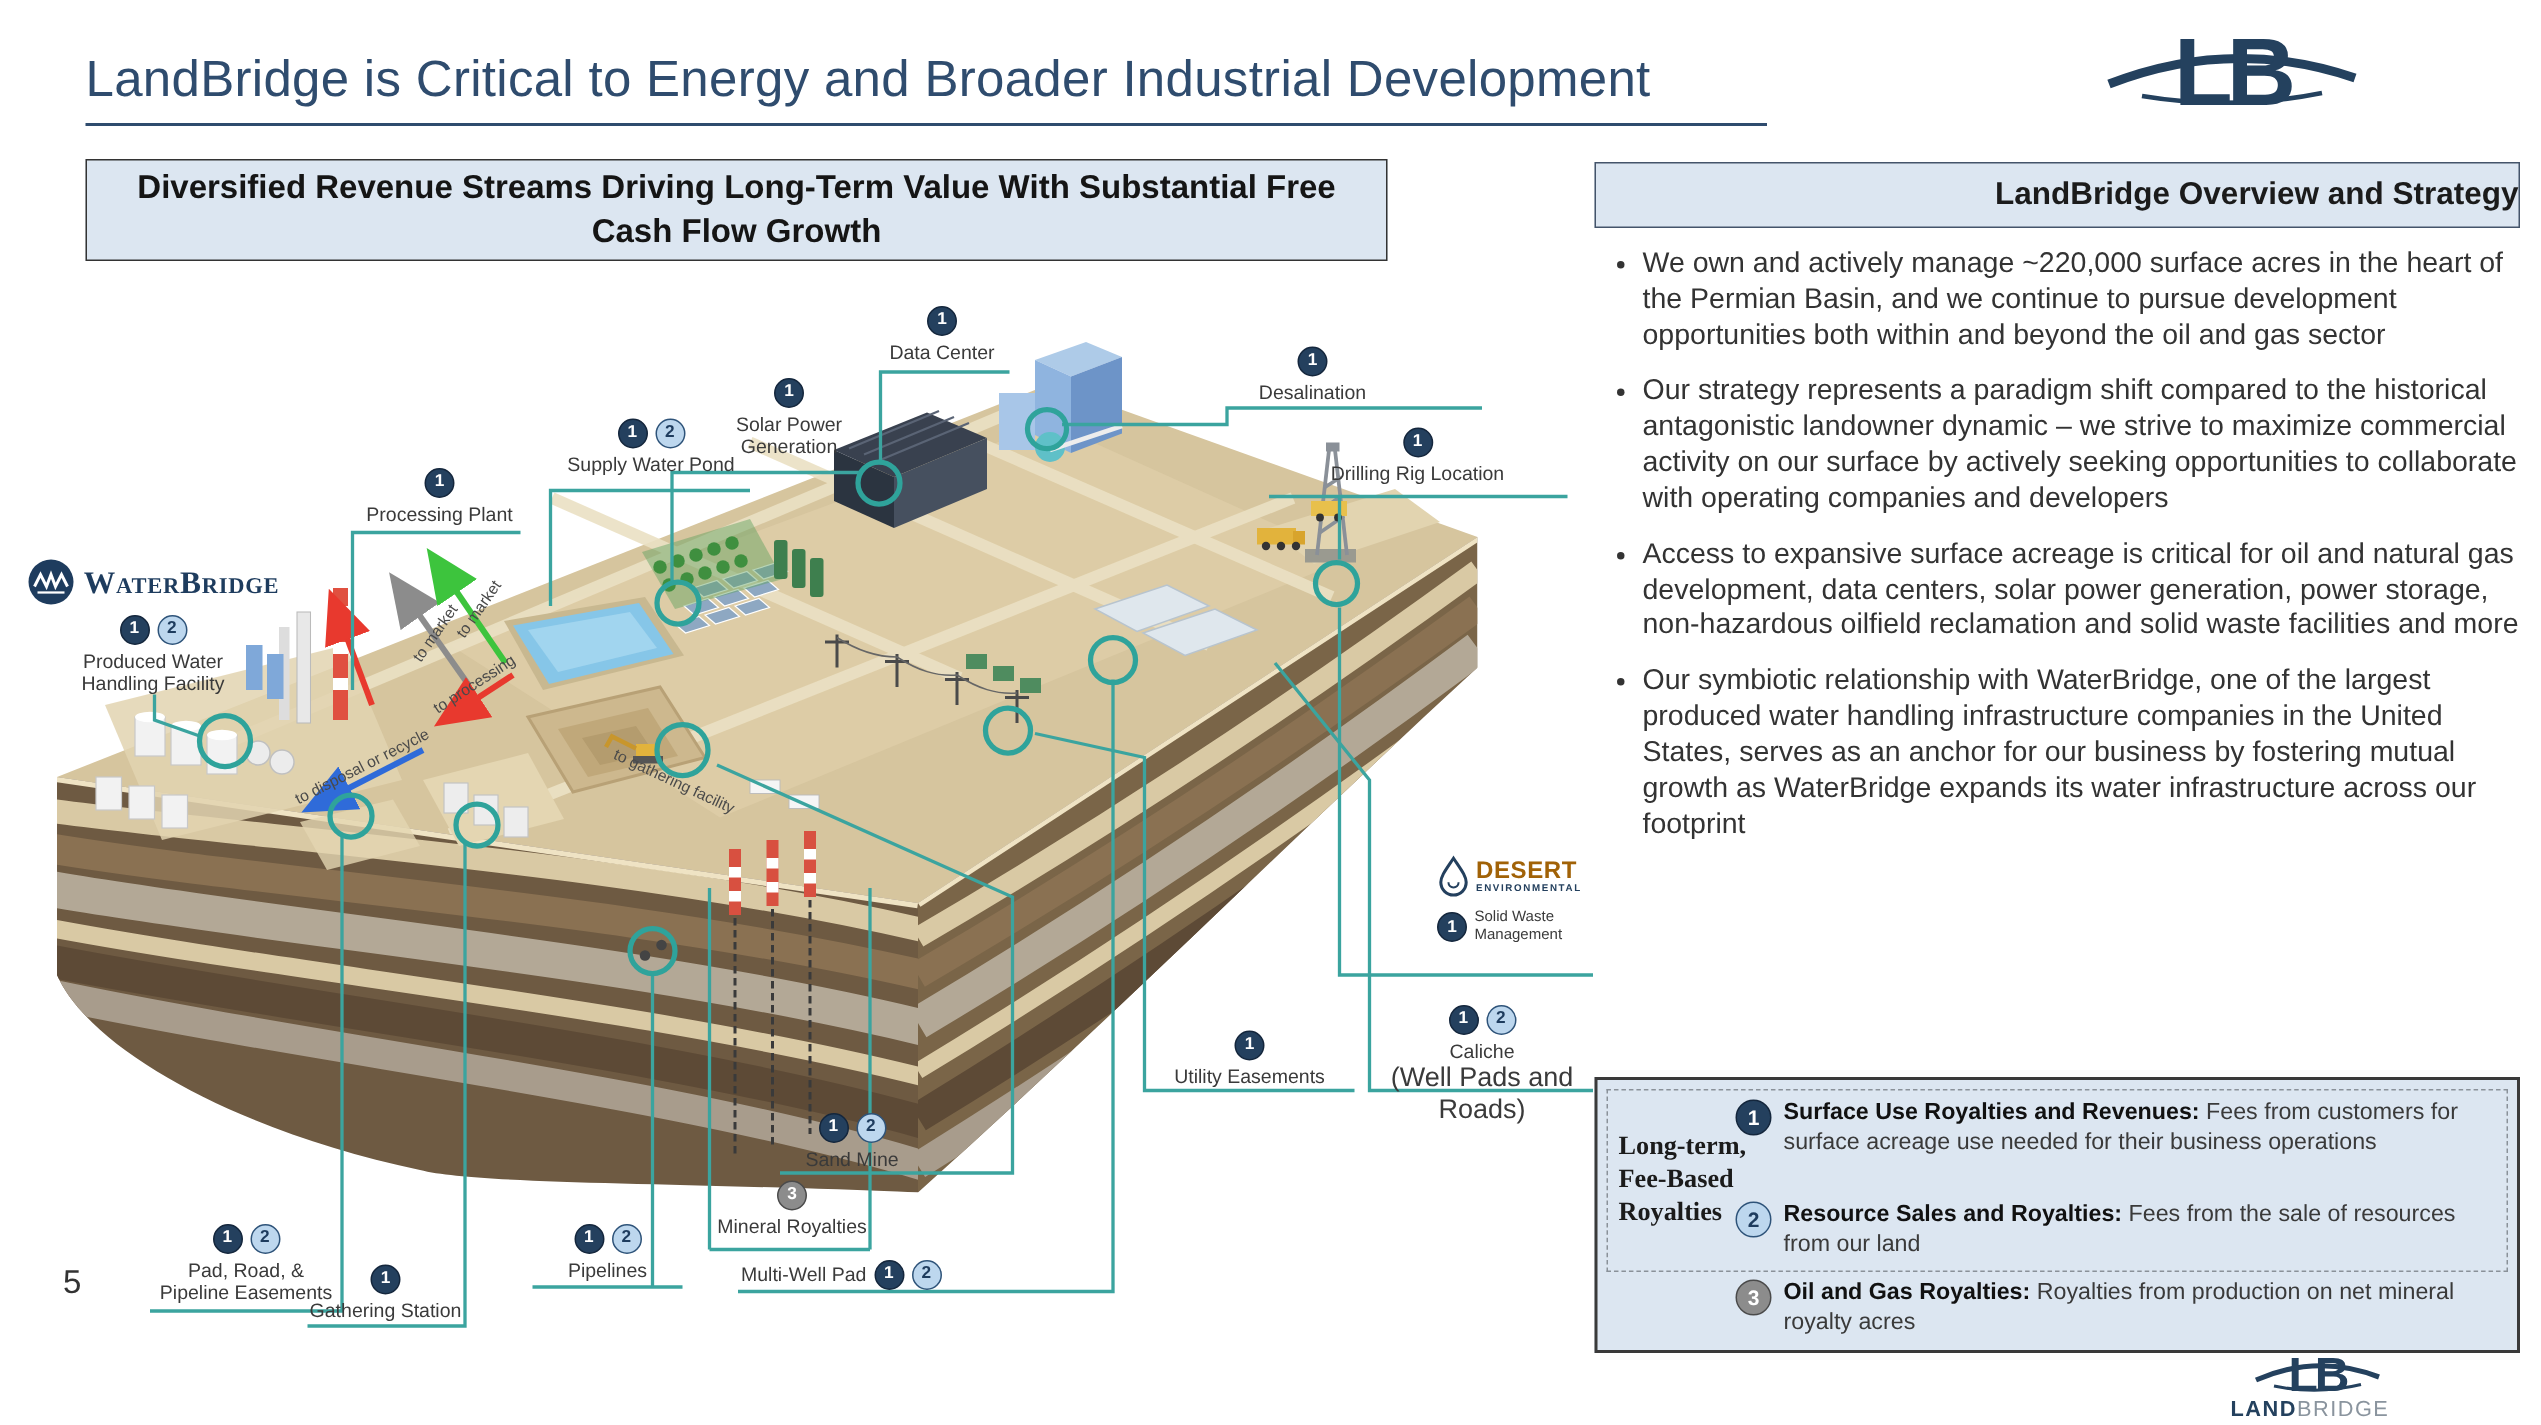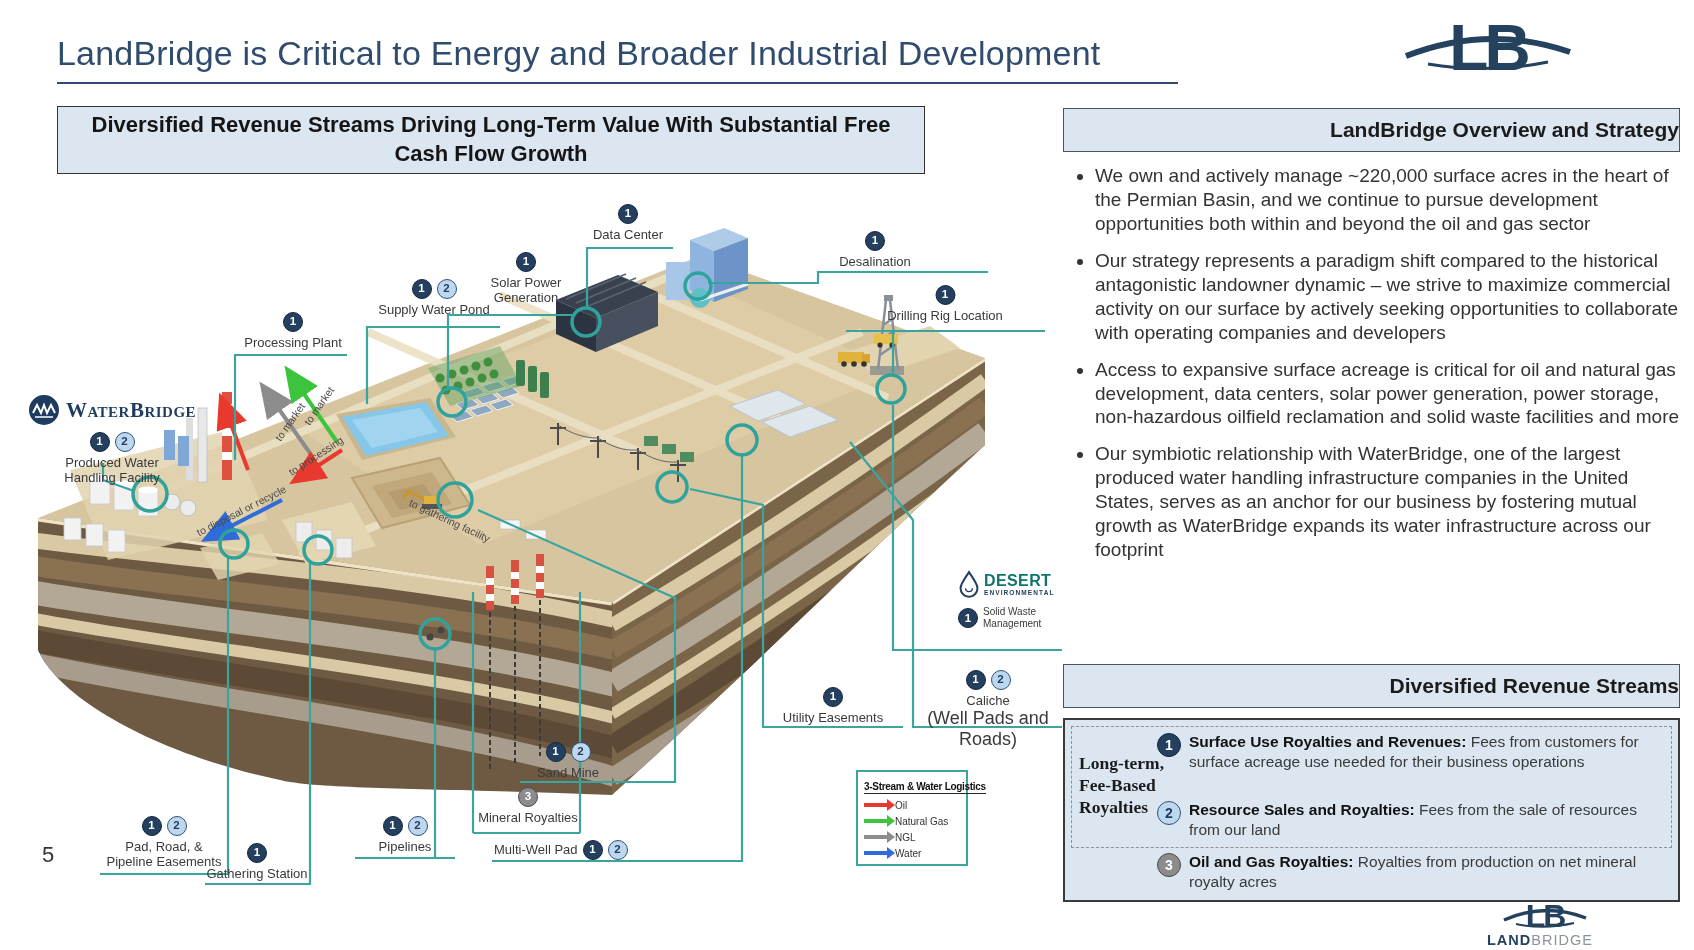--- a/index.html
+++ b/index.html
@@ -31,26 +31,26 @@
   .b1{background:#24405E;color:#fff;border:1px solid #14263C;}
   .b2{background:#BDD7EE;color:#1E3C5E;border:1px solid #2E5379;}
   .b3{background:#8C8C8C;color:#fff;border:1px solid #4A4A4A;}
   .b.big{width:24px;height:24px;font-size:14px;margin-top:1px;}
   
   .co{position:absolute;transform:translateX(-50%);text-align:center;z-index:3;font-size:13px;color:#3A3A3A;line-height:1.16;}
   .co .bdgs{display:flex;justify-content:center;gap:5px;margin-bottom:3px;}
   .co.inline{display:flex;align-items:center;gap:5px;transform:none;text-align:left;}
   .co .sub{font-size:18px;}
   
-  .wb-block{position:absolute;left:22px;top:372px;width:180px;z-index:3;text-align:center;margin-top:22px;}
+  .wb-block{position:absolute;left:12px;top:372px;width:180px;z-index:3;text-align:center;}
   .wb-row{display:flex;align-items:center;justify-content:center;gap:6px;}
   .wb-name{font-family:"Liberation Serif",serif;font-variant:small-caps;font-weight:700;font-size:21px;color:#1E3C5E;letter-spacing:.5px;}
   .desert-block{position:absolute;left:958px;top:570px;width:104px;z-index:3;}
   .desert-row{display:flex;align-items:center;gap:4px;}
-  .desert-name{font-weight:800;font-size:16px;color:#0f766e;letter-spacing:.4px;line-height:1;}
+  .desert-name{font-weight:800;font-size:16px;color:#a16207;letter-spacing:.4px;line-height:1;}
   .desert-sub{font-size:6.5px;font-weight:700;color:#24405E;letter-spacing:1.1px;}
   .sw-row{display:flex;align-items:center;gap:5px;margin-top:8px;}
   .sw-txt{font-size:10px;color:#3A3A3A;line-height:1.15;text-align:left;}
   
   .legend{position:absolute;left:856px;top:770px;width:112px;height:96px;background:#fff;border:2.5px solid #3BA49F;z-index:3;box-sizing:border-box;padding:4px 6px;}
   .legend-title{font-size:10px;font-weight:700;color:#111;letter-spacing:-.3px;border-bottom:1px solid #222;display:inline-block;padding-bottom:1px;margin-bottom:3px;white-space:nowrap;}
   .leg-row{display:flex;align-items:center;gap:7px;height:16px;}
   .leg-row span.lab{font-size:10px;color:#333;}
   .leg-arrow{display:inline-block;width:24px;height:3.5px;position:relative;flex:none;}
   .leg-arrow::after{content:'';position:absolute;right:-7px;top:-4.2px;border-left:8px solid;border-top:6px solid transparent;border-bottom:6px solid transparent;border-left-color:inherit;}
@@ -490,53 +490,31 @@
       </div>
     <div>Pad, Road, &amp; Pipeline Easements</div>
   </div>
   <div class="co" style="left:257px;top:843px;width:122px">
     <div class="bdgs">
         <span class="b b1">1</span>
       </div>
     <div>Gathering Station</div>
   </div>
 
-  <div class="legend">
-    <span class="legend-title">3-Stream &amp; Water Logistics</span>
-    <div class="leg-row">
-        <span class="leg-arrow la-oil"></span>
-        <span class="lab">Oil</span>
-      </div>
-    <div class="leg-row">
-        <span class="leg-arrow la-gas"></span>
-        <span class="lab">Natural Gas</span>
-      </div>
-    <div class="leg-row">
-        <span class="leg-arrow la-ngl"></span>
-        <span class="lab">NGL</span>
-      </div>
-    <div class="leg-row">
-        <span class="leg-arrow la-water"></span>
-        <span class="lab">Water</span>
-      </div>
-  </div>
 
   <div class="panel-hdr" id="overview-hdr">
     <span>LandBridge Overview and Strategy</span>
   </div>
   <ul class="bullets">
     <li>We own and actively manage ~220,000 surface acres in the heart of the Permian Basin, and we continue to pursue development opportunities both within and beyond the oil and gas sector</li>
     <li>Our strategy represents a paradigm shift compared to the historical antagonistic landowner dynamic – we strive to maximize commercial activity on our surface by actively seeking opportunities to collaborate with operating companies and developers</li>
     <li>Access to expansive surface acreage is critical for oil and natural gas development, data centers, solar power generation, power storage, non-hazardous oilfield reclamation and solid waste facilities and more</li>
     <li>Our symbiotic relationship with WaterBridge, one of the largest produced water handling infrastructure companies in the United States, serves as an anchor for our business by fostering mutual growth as WaterBridge expands its water infrastructure across our footprint</li>
   </ul>
 
-  <div class="panel-hdr" id="revenue-hdr">
-    <span>Diversified Revenue Streams</span>
-  </div>
   <div class="revenue-box">
     <div class="rev-dashed"></div>
     <div class="rev-group">Long-term, Fee-Based Royalties</div>
     <div class="rev-item" style="top:12px">
       <span class="b b1 big">1</span>
       <div class="txt"><b>Surface Use Royalties and Revenues:</b> <span>Fees from customers for surface acreage use needed for their business operations</span></div>
     </div>
     <div class="rev-item" style="top:80px">
       <span class="b b2 big">2</span>
       <div class="txt"><b>Resource Sales and Royalties:</b> <span>Fees from the sale of resources from our land</span></div>

